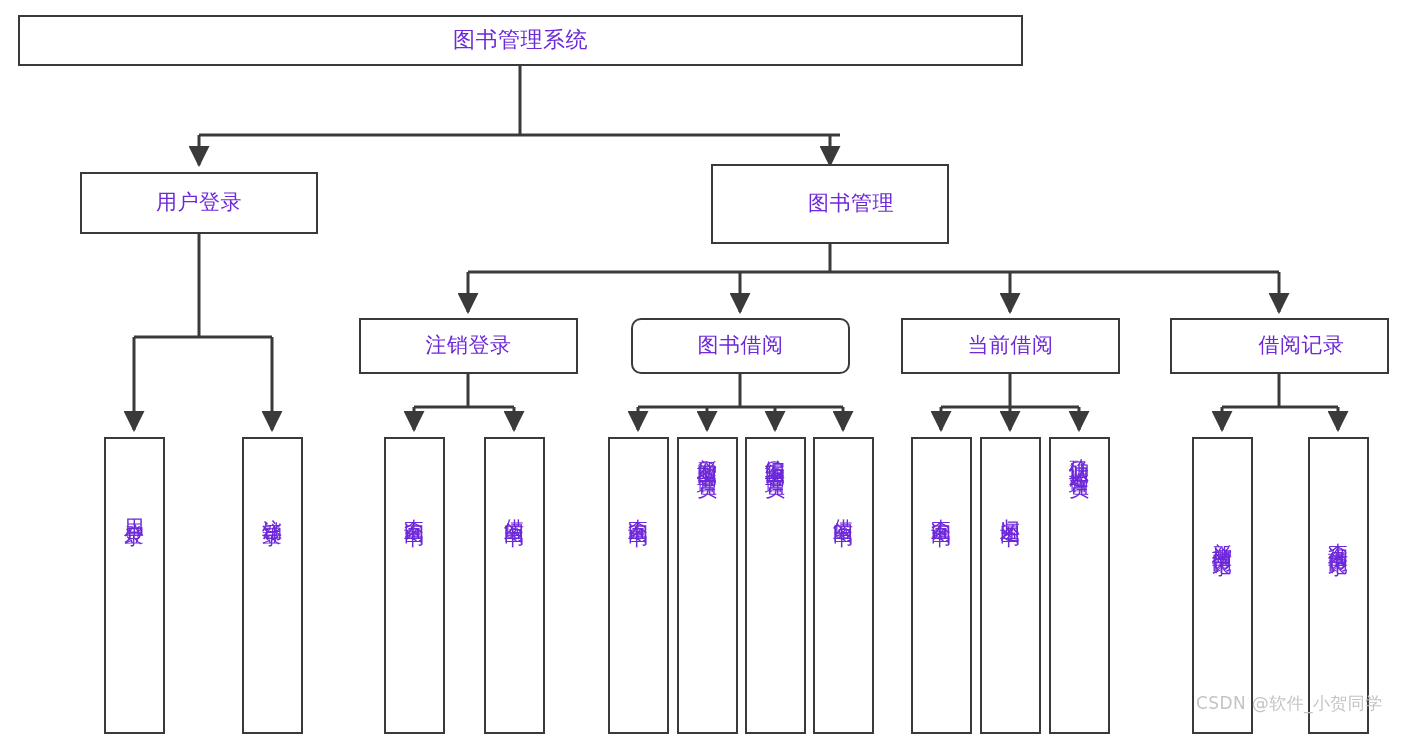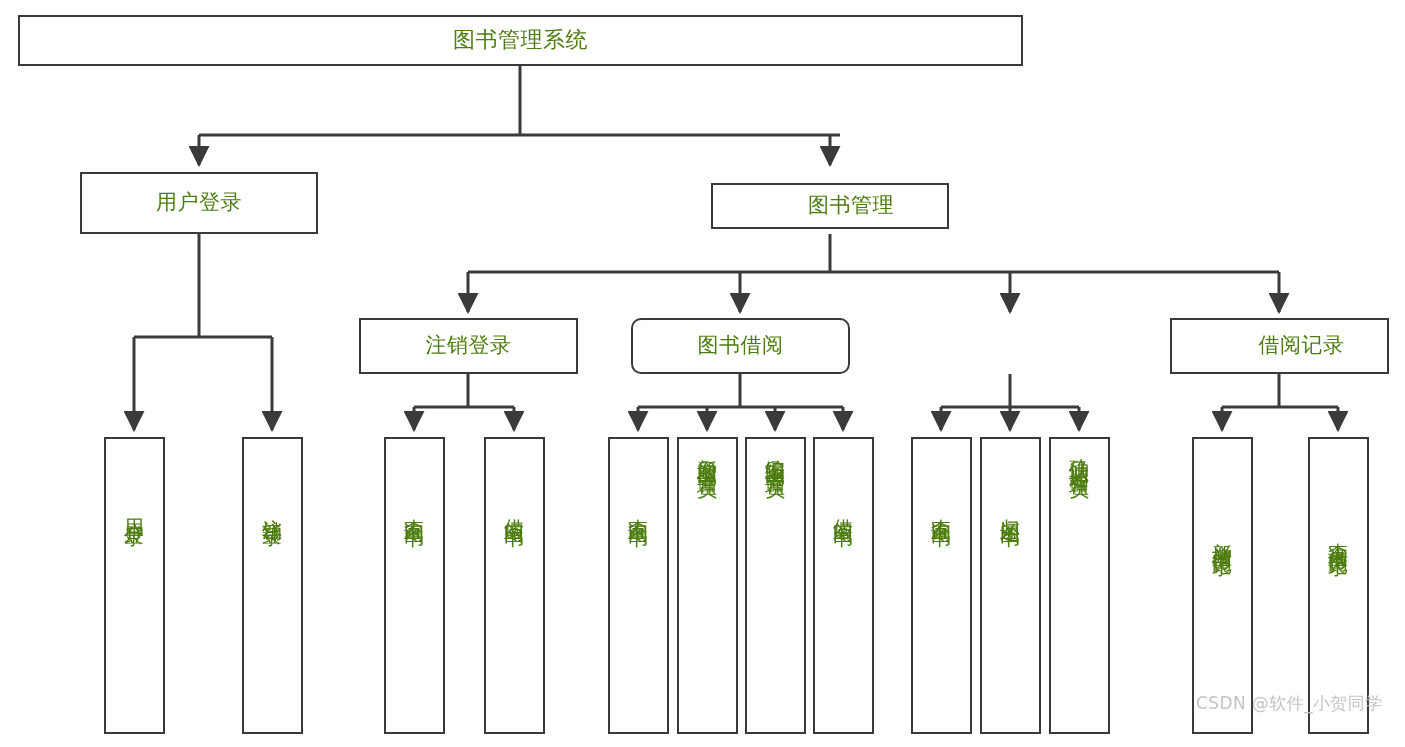--- a/index.html
+++ b/index.html
@@ -27,21 +27,21 @@
     pointer-events: none;
   }
   .node {
     position: absolute;
     box-sizing: border-box;
     background: #ffffff;
     border: 2px solid #3a3a3a;
     display: flex;
     align-items: center;
     justify-content: center;
-    color: #4d7c0f;
+    color: #6d28d9;
     z-index: 2;
   }
   .node .label {
     display: block;
     text-align: center;
     line-height: 1.22;
     letter-spacing: 0.5px;
   }
   
   .node.horiz .label {
@@ -134,30 +134,33 @@
     </g>
   </svg>
 
   <div class="node horiz" id="node-root" style="left:18px; top:15px; width:1005px; height:51px;">
     <span class="label">图书管理系统</span>
   </div>
 
   <div class="node horiz" style="left:80px; top:172px; width:238px; height:62px;">
     <span class="label">用户登录</span>
   </div>
-  <div class="node horiz" style="left:711px; top:183px; width:238px; height:46px;padding-left:42px;">
+  <div class="node horiz" style="left:711px; top:164px; width:238px; height:80px;padding-left:42px;">
     <span class="label">图书管理</span>
   </div>
 
   <div class="node horiz" style="left:359px; top:318px; width:219px; height:56px;">
     <span class="label">注销登录</span>
   </div>
   <div class="node horiz" style="left:631px; top:318px; width:219px; height:56px;border-radius:10px;">
     <span class="label">图书借阅</span>
   </div>
+  <div class="node horiz" style="left:901px; top:318px; width:219px; height:56px;">
+    <span class="label">当前借阅</span>
+  </div>
   <div class="node horiz" style="left:1170px; top:318px; width:219px; height:56px;padding-left:44px;">
     <span class="label">借阅记录</span>
   </div>
 
   <div class="node vert mid" style="left:104px; top:437px; width:61px; height:297px;">
     <span class="label">用户登录</span>
   </div>
   <div class="node vert mid" style="left:242px; top:437px; width:61px; height:297px;">
     <span class="label">注销登录</span>
   </div>

